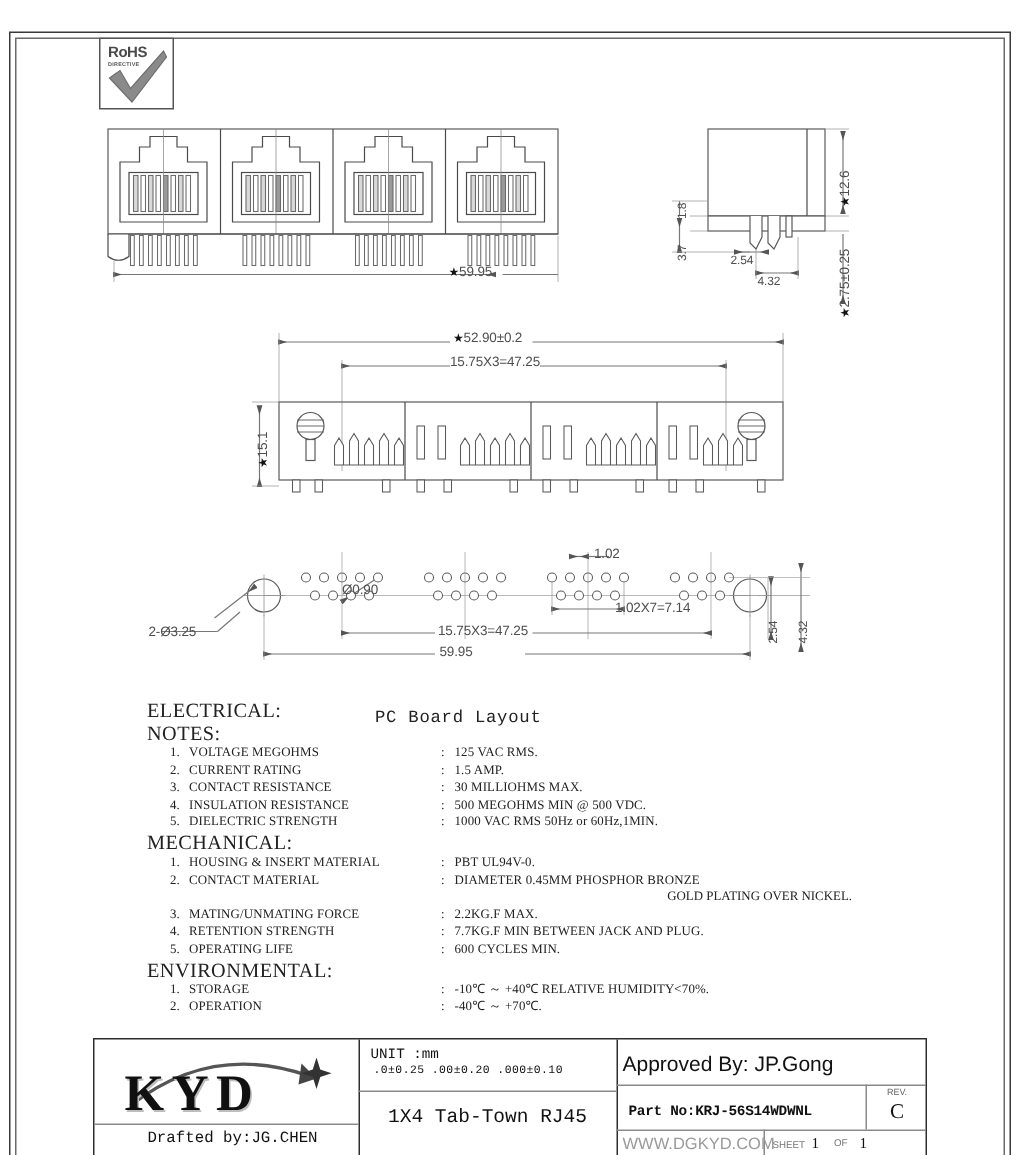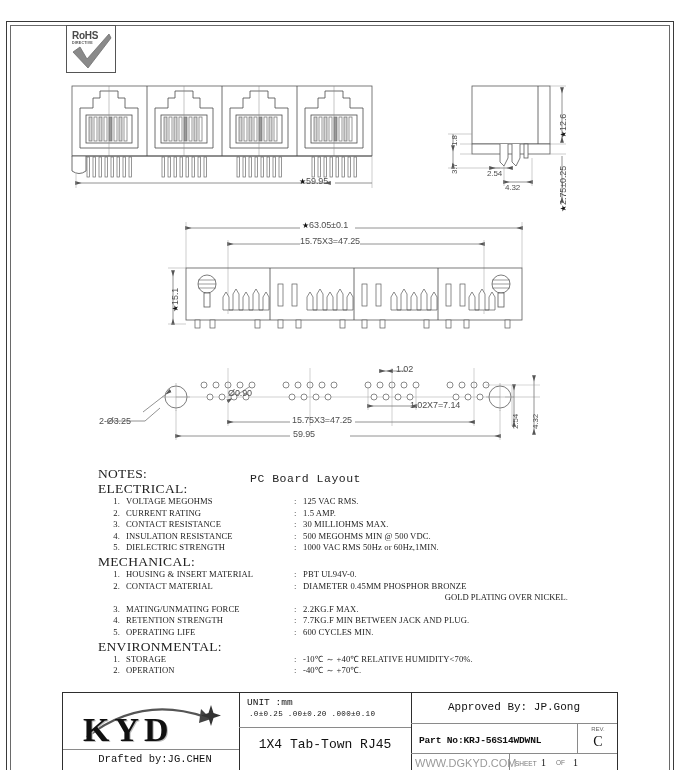--- a/index.html
+++ b/index.html
@@ -104,22 +104,22 @@
     position:absolute;left:186px;top:17px;
     font-family:"Liberation Mono", monospace;font-size:7.6px;color:#111;
     letter-spacing:0.3px;
   }
   .prodname{
     position:absolute;left:182px;top:44px;width:160px;text-align:center;
     font-family:"Liberation Mono", monospace;font-size:13px;color:#111;
     letter-spacing:0px;
   }
   .approved{
-    position:absolute;left:352px;top:8px;width:198px;text-align:center;
-    font-family:Liberation Mono, monospace;font-size:11px;color:#111;
+    position:absolute;left:352px;top:8px;width:198px;
+    font-family:Liberation Sans, sans-serif;font-size:14px;color:#111;
   }
   .partno{
     position:absolute;left:356px;top:42px;
     font-family:"Liberation Mono", monospace;font-size:9.6px;color:#111;
     font-weight:bold;letter-spacing:-0.2px;
   }
   .revlab{
     position:absolute;left:518px;top:33px;width:34px;text-align:center;
     font-family:"Liberation Sans", sans-serif;font-size:6px;color:#666;
   }
@@ -486,39 +486,39 @@
 
   <div class="dim" style="left:299px;top:160px;"><span class="star">★</span><span>59.95</span></div>
 
   <div class="dim rot" style="left:558px;top:122px;"><span class="star">★</span><span>12.6</span></div>
   <div class="dim rot" style="left:558px;top:196px;"><span class="star">★</span><span>2.75±0.25</span></div>
   <div class="dim rot small" style="left:450px;top:130px;"><span>1.8</span></div>
   <div class="dim rot small" style="left:450px;top:158px;"><span>3.7</span></div>
   <div class="dim small" style="left:487px;top:153px;"><span>2.54</span></div>
   <div class="dim small" style="left:505px;top:167px;"><span>4.32</span></div>
 
-  <div class="dim" style="left:302px;top:204px;"><span class="star">★</span><span>63.05±0.1</span></div>
+  <div class="dim" style="left:302px;top:204px;"><span class="star">★</span><span>52.90±0.2</span></div>
   <div class="dim" style="left:300px;top:220px;"><span>15.75X3=47.25</span></div>
   <div class="dim rot" style="left:170px;top:296px;"><span class="star">★</span><span>15.1</span></div>
 
   <div class="dim" style="left:99px;top:400px;"><span>2-Ø3.25</span></div>
   <div class="dim" style="left:228px;top:372px;"><span>Ø0.90</span></div>
   <div class="dim" style="left:396px;top:348px;"><span>1.02</span></div>
   <div class="dim" style="left:410px;top:384px;"><span>1.02X7=7.14</span></div>
   <div class="dim" style="left:292px;top:399px;"><span>15.75X3=47.25</span></div>
   <div class="dim" style="left:293px;top:413px;"><span>59.95</span></div>
   <div class="dim rot small" style="left:511px;top:413px;"><span>2.54</span></div>
   <div class="dim rot small" style="left:531px;top:413px;"><span>4.32</span></div>
 
   <div class="pcb-caption">PC Board Layout</div>
 
   <div class="notes">
+    <div class="hd">ELECTRICAL:</div>
+
     <div class="hd">NOTES:</div>
-
-    <div class="hd">ELECTRICAL:</div>
     <div>
       <div class="note-row">
         <span class="note-num">1.</span>
         <span class="note-label">VOLTAGE MEGOHMS</span>
         <span class="note-colon">:</span>
         <span class="note-val">125 VAC RMS.</span>
       </div>
       <div class="note-row">
         <span class="note-num">2.</span>
         <span class="note-label">CURRENT RATING</span>

